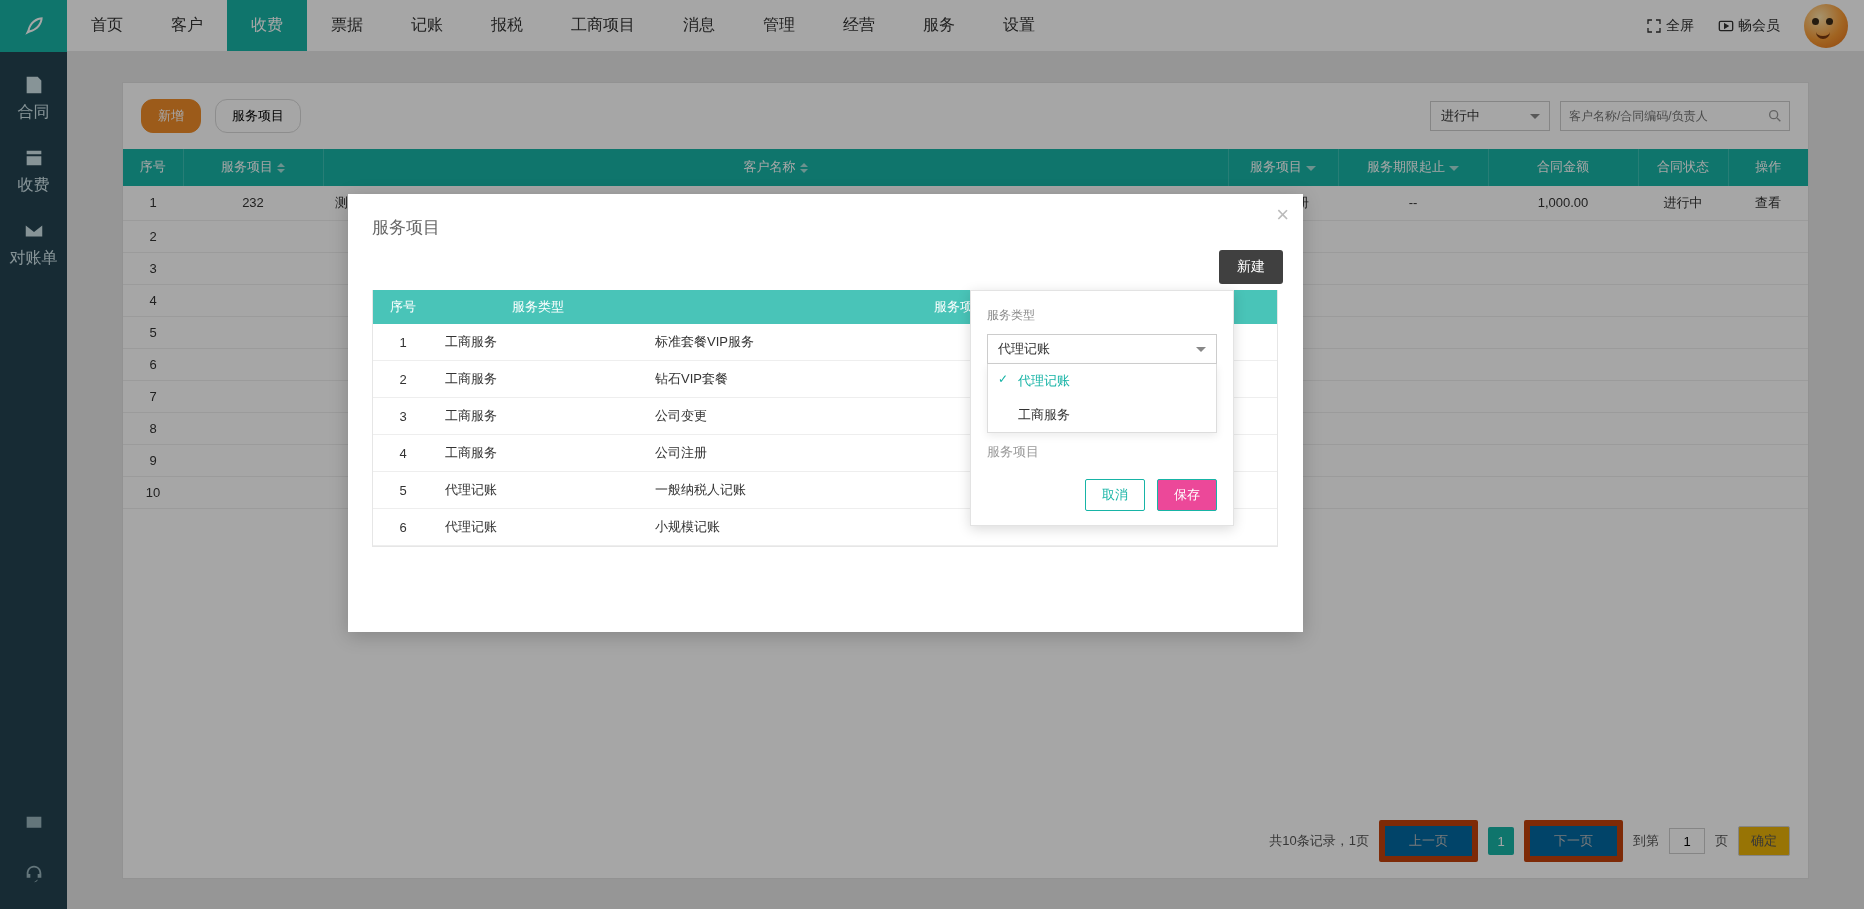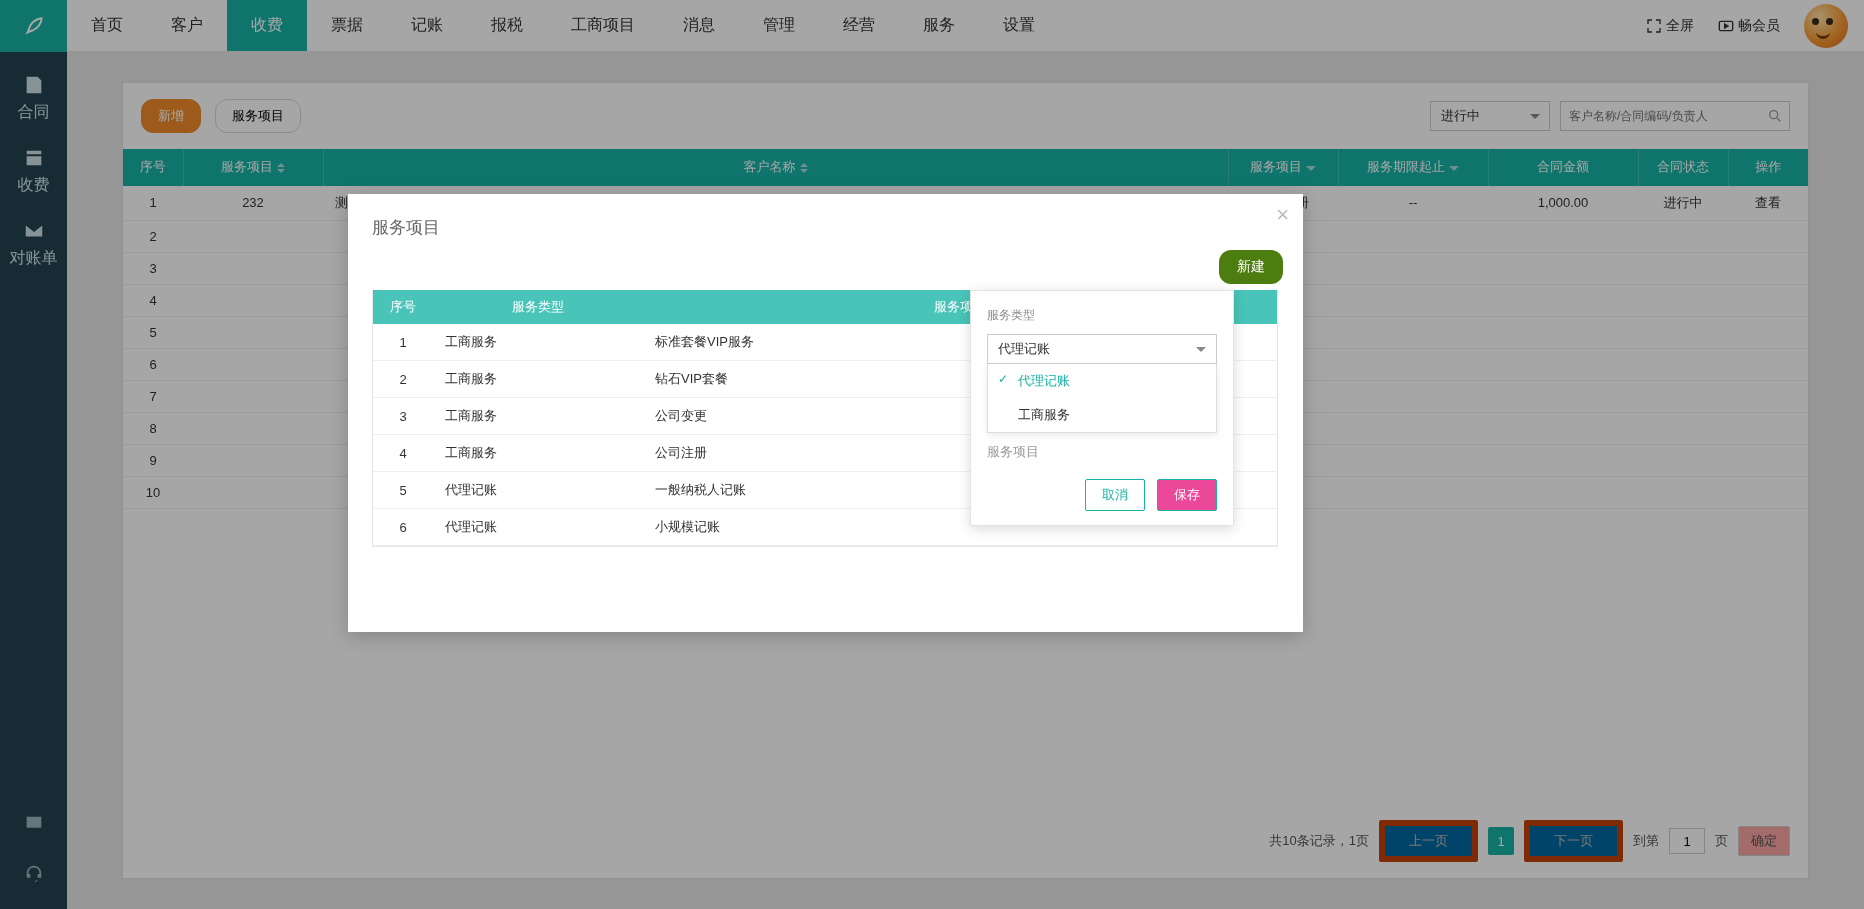--- a/index.html
+++ b/index.html
@@ -48,30 +48,30 @@
 .filter-caret{display:inline-block;margin-left:4px;border:5px solid transparent;border-top-color:#a8e0da;vertical-align:middle;position:relative;top:3px}
 .tbl td{padding:8px 12px;border-bottom:1px solid #eee}
 .tbl td.c{text-align:center}
 .tbl td.r{text-align:center}
 .tbl tbody tr{height:32px}
 
 .pager{margin-top:auto;padding:16px 18px;display:flex;align-items:center;justify-content:flex-end;gap:10px;color:#555;font-size:13px}
 .pg-btn{padding:6px 24px;border:6px solid #c2410c;background:#0369a1;color:#bbb;border-radius:2px}
 .pg-num{width:26px;height:28px;display:flex;align-items:center;justify-content:center;background:#17b4a6;color:#fff;border-radius:2px;font-size:13px}
 .pg-inp{width:36px;height:26px;border:1px solid #ccc;text-align:center;font-size:13px}
-.pg-ok{padding:5px 12px;border:1px solid #ccc;background:#fca5a5;border-radius:2px}
+.pg-ok{padding:5px 12px;border:1px solid #ccc;background:#eab308;border-radius:2px}
 
 
 .overlay{position:absolute;inset:0;background:rgba(0,0,0,.35);z-index:10}
 
 
 .modal{position:absolute;left:348px;top:194px;width:955px;height:438px;background:#fff;z-index:20;box-shadow:0 4px 18px rgba(0,0,0,.2)}
 .modal-close{position:absolute;right:14px;top:10px;font-size:22px;color:#bbb;cursor:pointer;line-height:1}
 .modal-title{padding:22px 24px 8px;font-size:17px;color:#666}
-.modal-newbtn{position:absolute;right:20px;top:56px;padding:8px 18px;background:#4d7c0f;color:#fff;border-radius:12px;font-size:14px;cursor:pointer}
+.modal-newbtn{position:absolute;right:20px;top:56px;padding:8px 18px;background:#404040;color:#fff;border-radius:3px;font-size:14px;cursor:pointer}
 .modal-table{position:absolute;left:24px;top:96px;width:906px;border:1px solid #e6e6e6;border-top:none}
 .mtbl{width:100%;border-collapse:collapse;font-size:13px}
 .mtbl th{background:#49c4b8;color:#fff;font-weight:normal;padding:8px;text-align:center}
 .mtbl td{padding:9px 12px;border-bottom:1px solid #eee}
 .mtbl td.c{text-align:center}
 .mtbl col.seq{width:60px}
 .mtbl col.type{width:210px}
 
 
 .pop{position:absolute;left:970px;top:290px;width:264px;background:#fff;border:1px solid #e3e3e3;box-shadow:0 3px 12px rgba(0,0,0,.15);z-index:30;padding:16px 16px 14px}

